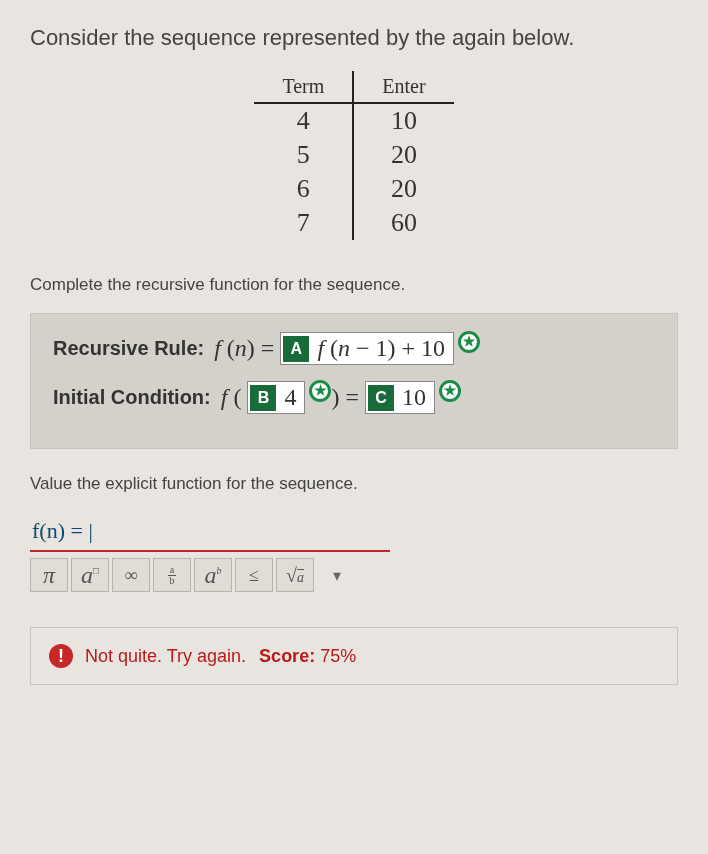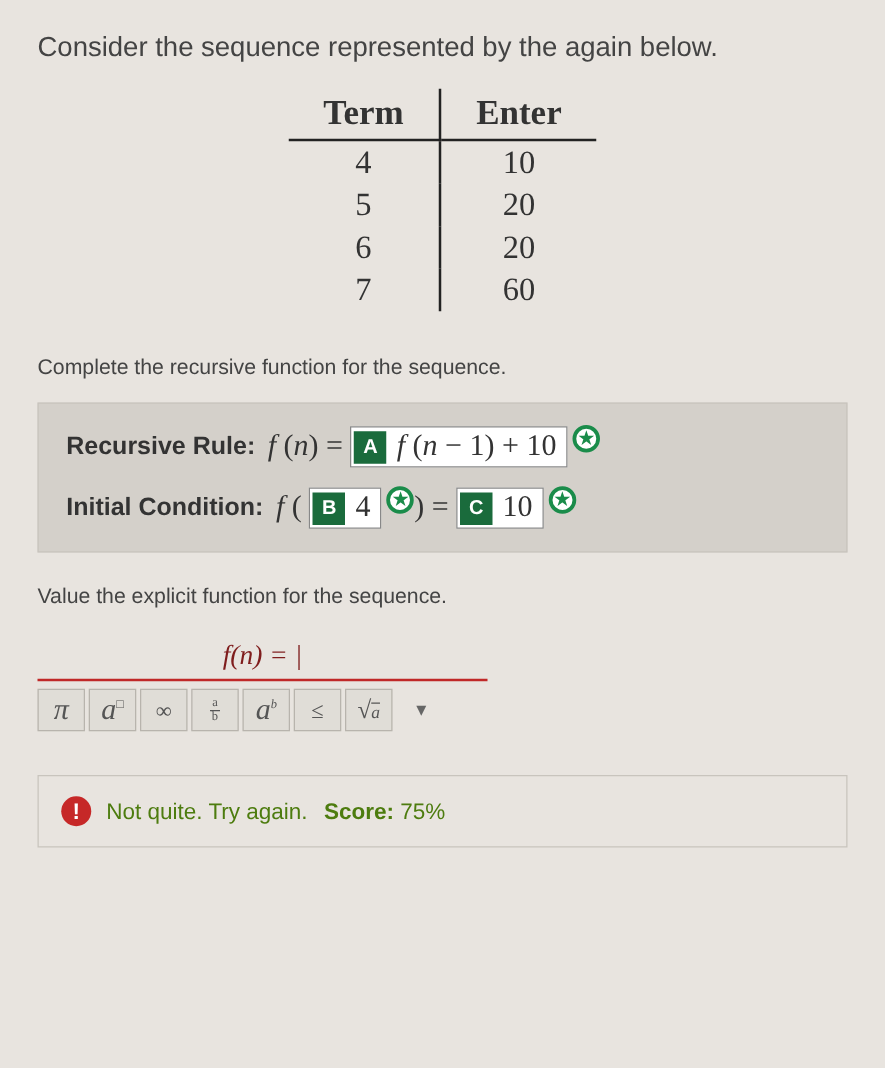--- a/index.html
+++ b/index.html
@@ -19,24 +19,24 @@
       font-family: -apple-system, Helvetica, Arial, sans-serif;
       font-weight: 500;
     }
     .data-table {
       margin: 0 auto 35px;
       font-family: 'Times New Roman', serif;
       font-size: 26px;
       border-collapse: collapse;
     }
     .data-table th {
-      font-weight: bold;
+      font-weight: normal;
       padding: 4px 28px;
       border-bottom: 2px solid #222;
-      font-size: 28px;
+      font-size: 20px;
     }
     .data-table th:first-child { border-right: 2px solid #222; }
     .data-table td {
       text-align: center;
       padding: 2px 28px;
       font-size: 26px;
     }
     .data-table td:first-child { border-right: 2px solid #222; }
     .section-prompt {
       font-size: 17px;
@@ -51,21 +51,21 @@
       margin-bottom: 25px;
       border: 1px solid #c8c4bd;
     }
     .rule-line {
       display: flex;
       align-items: center;
       gap: 6px;
       margin-bottom: 16px;
       text-align: right;
     }
-    .rule-line:last-child { margin-bottom: 0; }
+    .rule-line:last-child { margin-bottom: 16px; }
     .rule-label {
       font-family: -apple-system, Helvetica, Arial, sans-serif;
       font-weight: 600;
       font-size: 20px;
       color: #333;
       margin-right: 4px;
     }
     .math-ital {
       font-family: 'Times New Roman', serif;
       font-style: italic;
@@ -111,29 +111,27 @@
       margin-left: -2px;
       margin-top: -14px;
       margin-right: -6px;
       z-index: 2;
       position: relative;
     }
     .explicit-input-wrap { margin-top: 18px; }
     .math-input {
       width: 360px;
       font-family: 'Times New Roman', serif;
-      font-style: italic;
       font-size: 22px;
-      color: #7f1d1d;
+      color: #0c4a6e;
       border: none;
       border-bottom: 2px solid #c02828;
       background: transparent;
       padding: 6px 2px;
       outline: none;
-      text-align: center;
     }
     .math-toolbar {
       display: flex;
       align-items: center;
       gap: 3px;
       margin-top: 6px;
     }
     .tb-btn {
       width: 38px;
       height: 34px;
@@ -176,21 +174,21 @@
       align-items: center;
       justify-content: center;
       font-weight: bold;
       font-family: Arial, sans-serif;
       font-size: 18px;
       flex-shrink: 0;
     }
     .feedback-text {
       font-family: -apple-system, Helvetica, Arial, sans-serif;
       font-size: 18px;
-      color: #4d7c0f;
+      color: #b91c1c;
     }
     .feedback-text .score { margin-left: 8px; }
     .frac {
       display: inline-flex;
       flex-direction: column;
       align-items: center;
       font-size: 10px;
       line-height: 1;
     }
     .frac .num { border-bottom: 1px solid #555; padding: 0 2px; }

